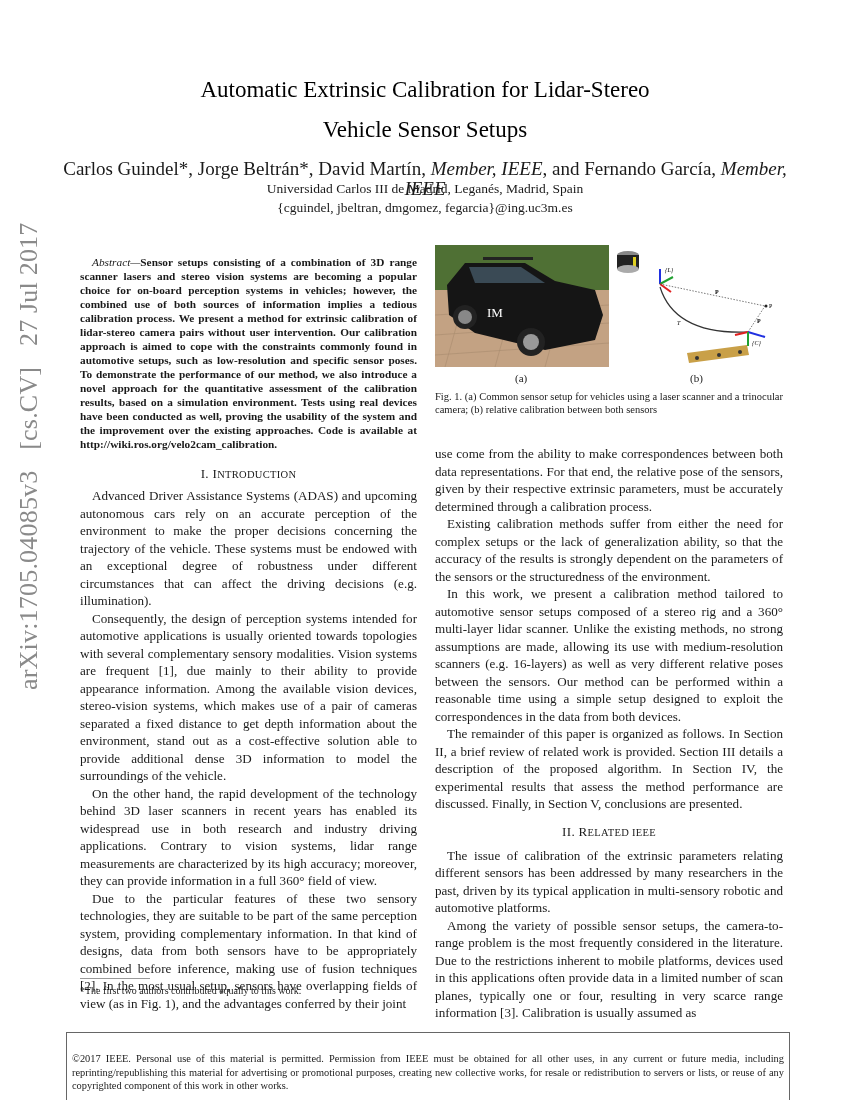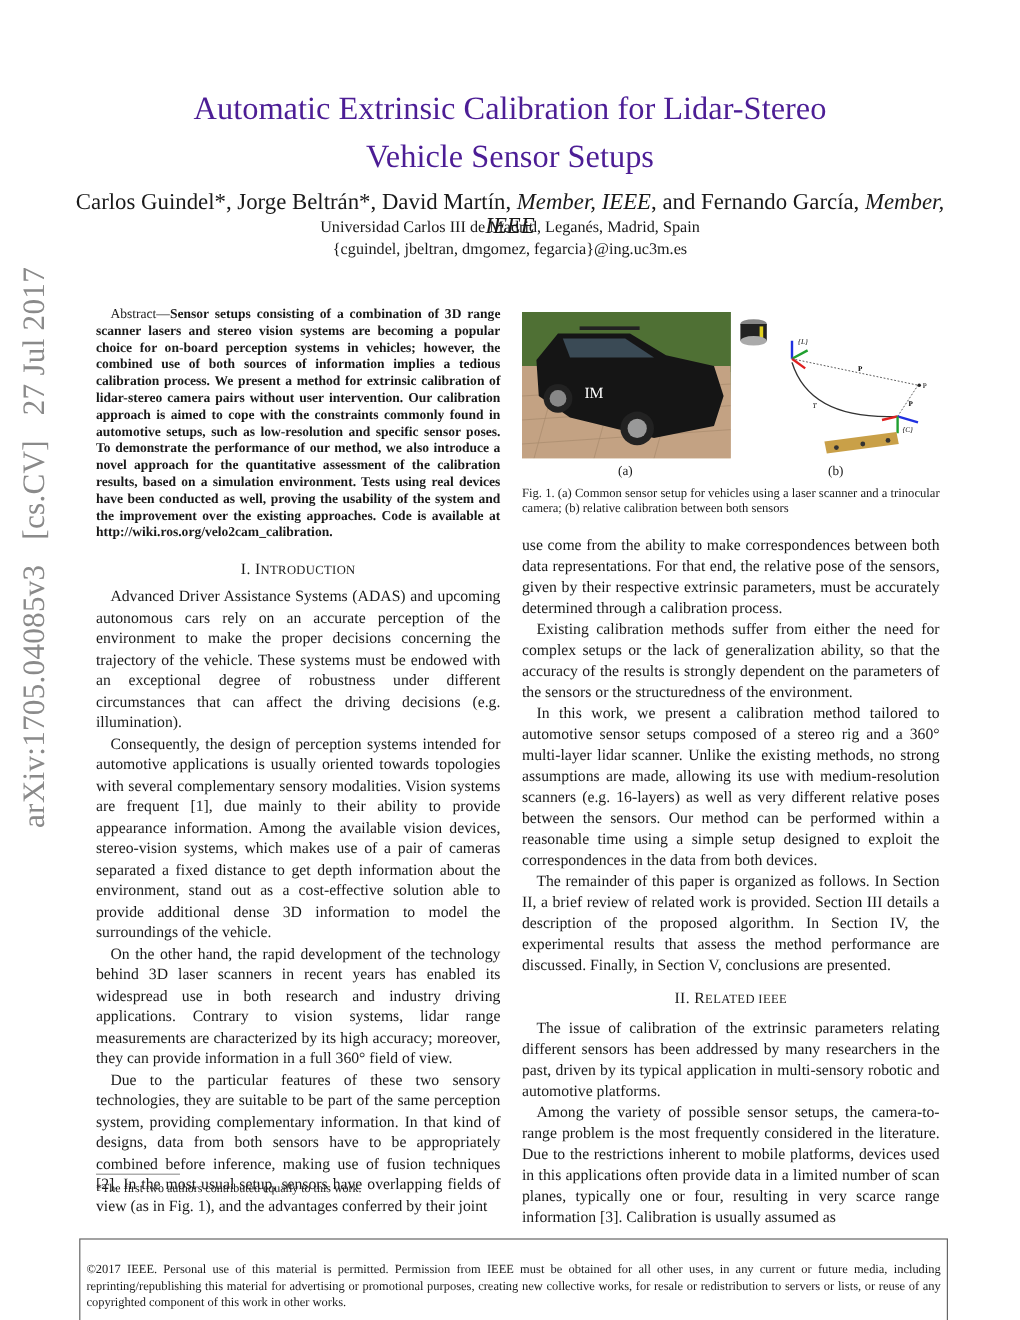--- a/index.html
+++ b/index.html
@@ -3,37 +3,37 @@
 <meta charset="utf-8">
 <style>
   html, body { margin: 0; padding: 0; background: #ffffff; }
   body { width: 850px; height: 1100px; position: relative; overflow: hidden;
          font-family: "Liberation Serif", "DejaVu Serif", serif; color: #1a1a1a; }
   .arxiv-stamp { position: absolute; left: 14px; top: 690px; transform-origin: 0 0;
          transform: rotate(-90deg); white-space: nowrap; font-size: 26px; color: #8a8a8a;
          letter-spacing: 0.2px; }
   .arxiv-stamp span { margin-right: 14px; }
   .title { position: absolute; left: 60px; width: 730px; top: 70px; text-align: center;
-         font-size: 27px; line-height: 40px; color: #4c1d95; }
+         font-size: 23px; line-height: 40px; color: #000000; }
   .authors { position: absolute; left: 60px; width: 730px; top: 159px; text-align: center;
          font-size: 19px; line-height: 20px; }
   .authors i { font-style: italic; }
   .affil { position: absolute; left: 60px; width: 730px; top: 179px; text-align: center;
          font-size: 13.5px; line-height: 19px; }
   .col { position: absolute; font-size: 13.1px; line-height: 17.5px; text-align: justify; }
   .col-left { left: 80px; width: 337px; }
   .col-right { left: 435px; width: 348px; }
   .abstract { top: 255px; font-weight: bold; font-size: 11.3px; line-height: 14px; }
-  .abstract .lead { font-weight: normal; }
+  .abstract .lead { font-style: italic; font-weight: normal; }
   p { margin: 0; text-indent: 12px; }
   .sec-head { text-align: center; font-size: 13.1px; margin: 0; padding: 0; line-height: 17px; letter-spacing: 0.3px; }
   .sec-head .sc { font-size: 10.5px; }
   .footnote { position: absolute; left: 80px; top: 985px; width: 337px; font-size: 10px; }
   .footnote-rule { position: absolute; left: 80px; top: 978px; width: 70px; border-top: 1px solid #999; }
-  .fig { position: absolute; left: 435px; top: 260px; width: 348px; height: 180px; }
+  .fig { position: absolute; left: 435px; top: 245px; width: 348px; height: 180px; }
   .fig-a { position: absolute; left: 0; top: 0; width: 174px; height: 122px; overflow: hidden;
          background: linear-gradient(#4a6b33 0%, #5a7d3a 35%, #b89a7a 60%, #c9ab8a 100%); }
   .fig-b { position: absolute; left: 180px; top: 0; width: 168px; height: 130px; }
   .fig-sub { position: absolute; top: 127px; font-size: 11px; }
   .fig-caption { position: absolute; left: 0; top: 145px; width: 348px; font-size: 10.5px; line-height: 13px; text-align: justify; }
   .copyright { position: absolute; left: 66px; top: 1032px; width: 712px; border: 1px solid #666;
          padding: 19px 5px; font-size: 10.4px; line-height: 13.5px; text-align: justify; }
 </style>
 </head>
 <body>

